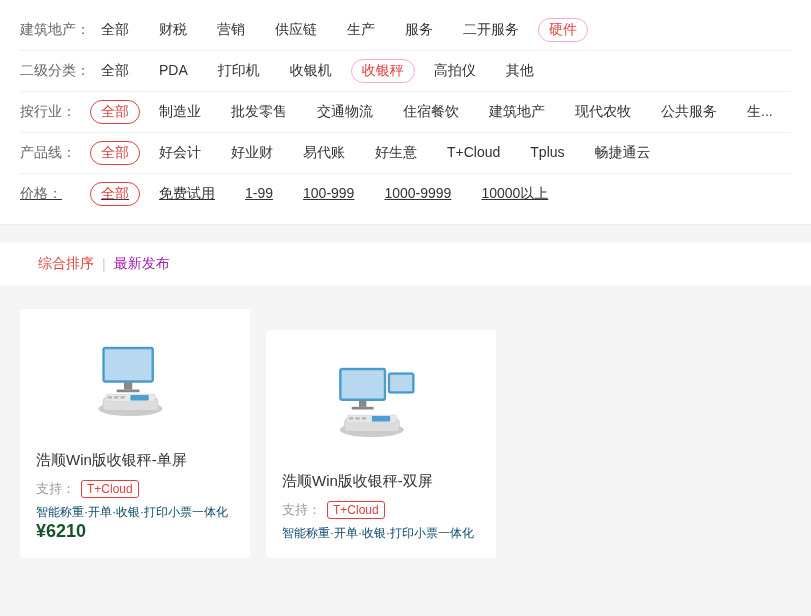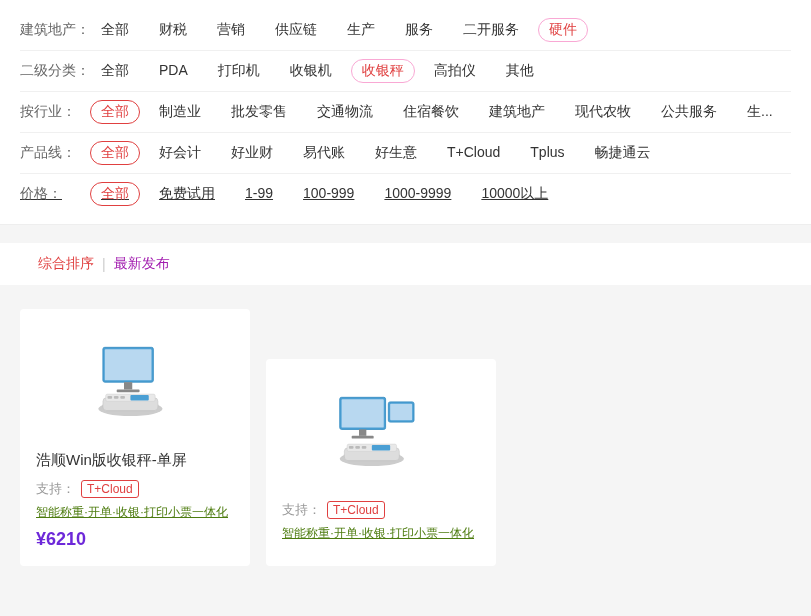--- a/index.html
+++ b/index.html
@@ -126,27 +126,25 @@
     }
     .support-tag {
       color: #e04040;
       border: 1px solid #e04040;
       border-radius: 3px;
       font-size: 12px;
       padding: 1px 5px;
     }
     .product-desc {
       font-size: 12px;
-      color: #4d7c0f;
-      margin-bottom: 8px;
-      text-decoration: underline;
+      color: #0c4a6e;
     }
     .product-price {
       font-size: 18px;
-      color: #6d28d9;
+      color: #14532d;
       font-weight: bold;
     }
     .divider {
       height: 8px;
       background: #f5f5f5;
       margin: 0;
     }
   </style>
 </head>
 <body>
@@ -282,20 +280,21 @@
         <rect x="20" y="60" width="60" height="14" rx="4" fill="#ddd" stroke="#bbb" stroke-width="0.5"></rect>
         <rect x="23" y="56" width="54" height="8" rx="2" fill="#e8e8e8" stroke="#ccc" stroke-width="0.5"></rect>
 
         <rect x="50" y="57" width="20" height="6" rx="1" fill="#4a9fd4"></rect>
 
         <rect x="25" y="58" width="5" height="3" rx="1" fill="#bbb"></rect>
         <rect x="32" y="58" width="5" height="3" rx="1" fill="#bbb"></rect>
         <rect x="39" y="58" width="5" height="3" rx="1" fill="#bbb"></rect>
       </svg>
     </div>
+    <div class="product-name">浩顺Win版收银秤-双屏</div>
     <div class="product-support">
       <span class="support-label">支持：</span>
       <span class="support-tag">T+Cloud</span>
     </div>
     <div class="product-desc">智能称重·开单·收银·打印小票一体化</div>
   </div>
 
 </div>
 
 </body></html>

